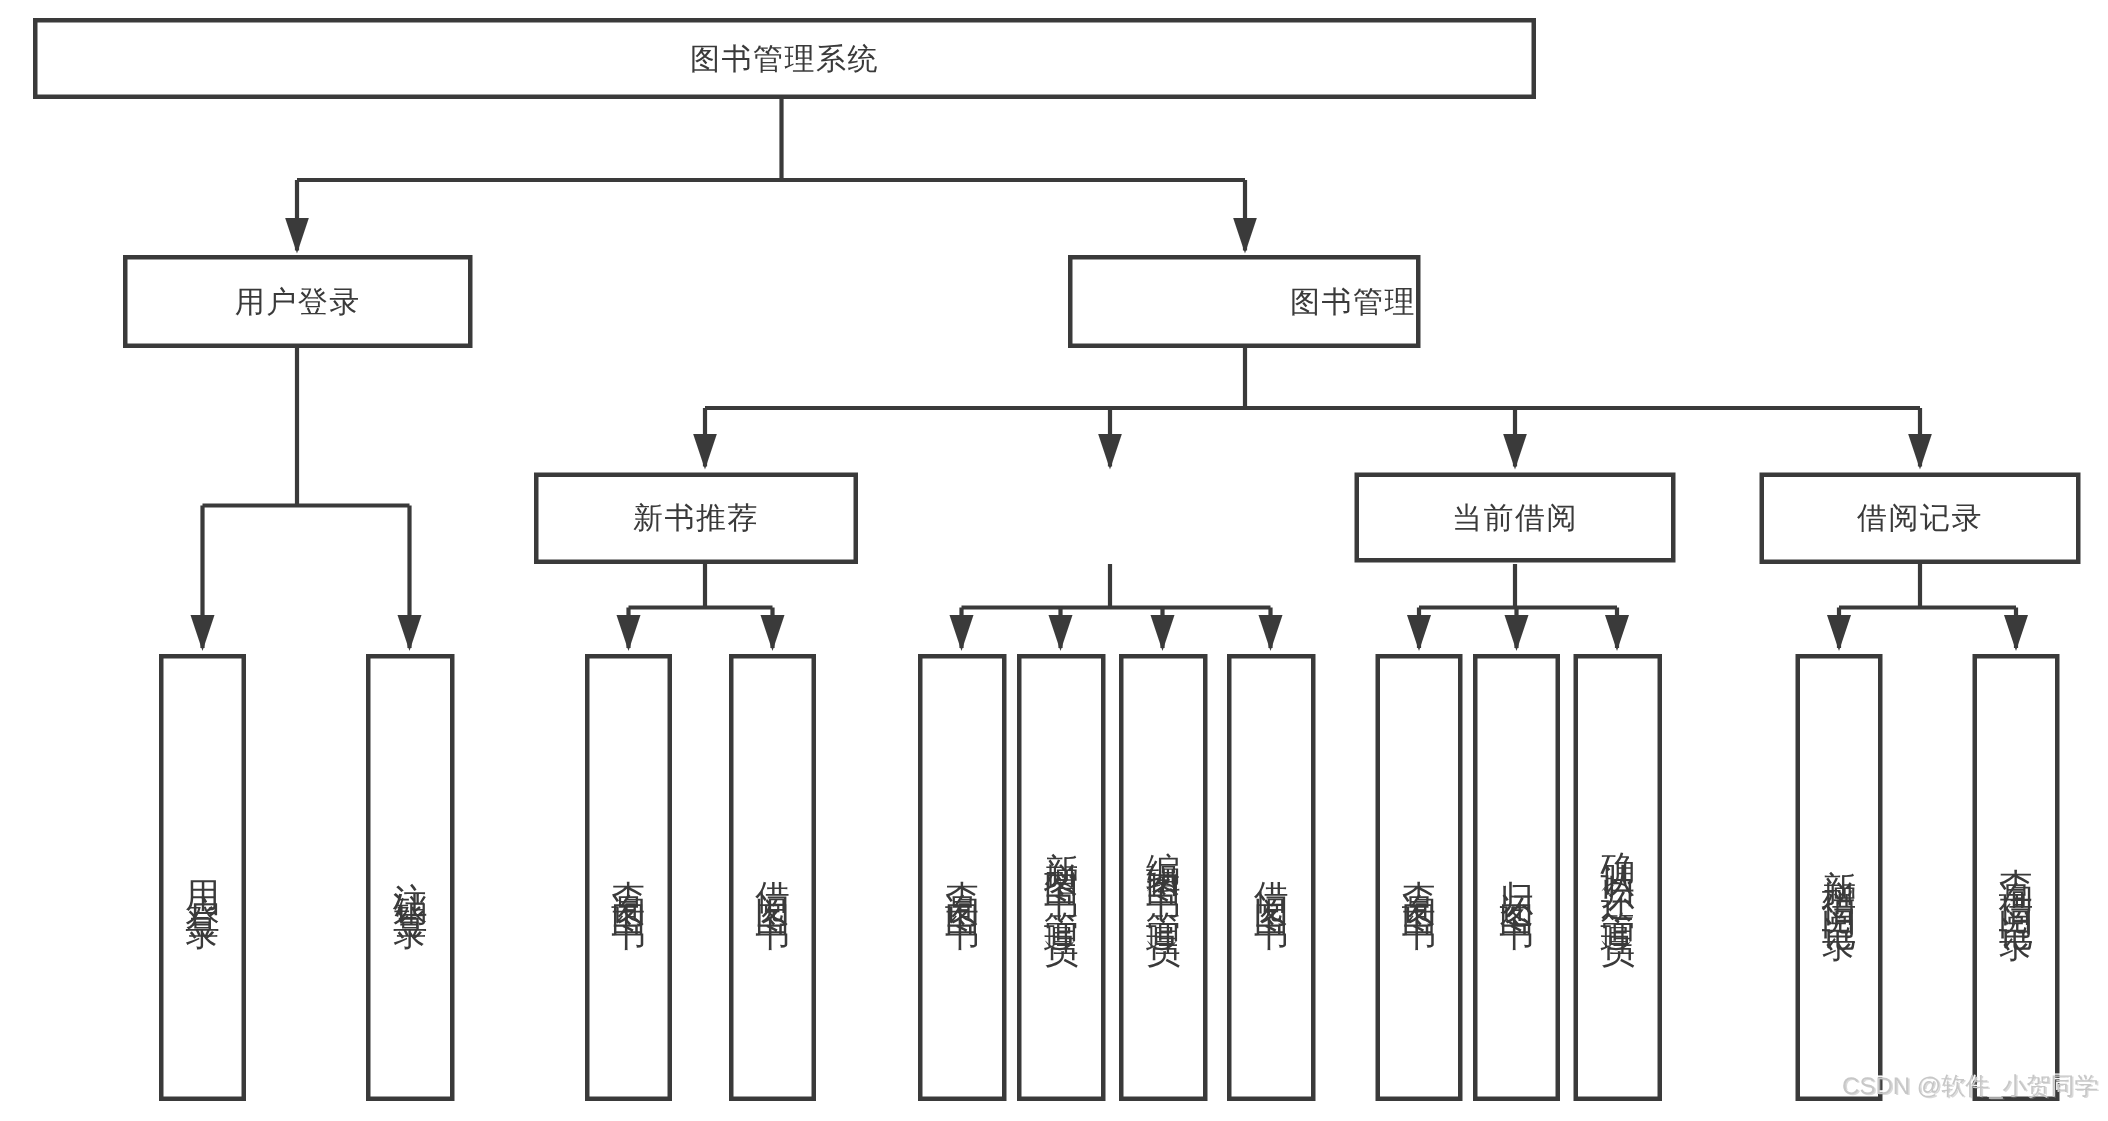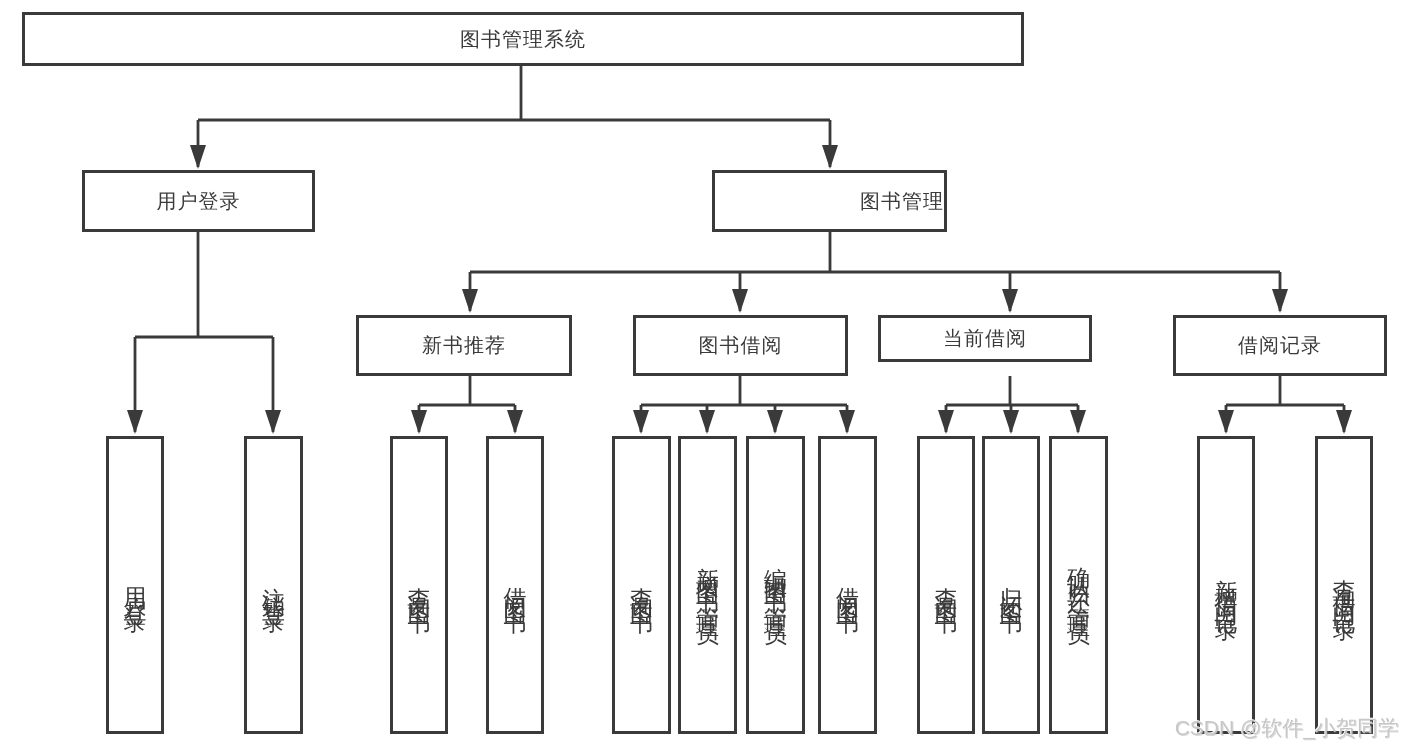--- a/index.html
+++ b/index.html
@@ -29,21 +29,21 @@
     color:#3a3a3a;
     letter-spacing:8px;
     line-height:1;
   }
   #wires{position:absolute;left:0;top:0;z-index:1;}
   #watermark{
     position:absolute;
     top:714px;
     right:6px;
     z-index:5;
-    font-size:21px;
+    font-size:16px;
     color:#c7c7c7;
     text-shadow:-1px -1px 0 rgba(255,255,255,0.95), 1px 1px 0 rgba(150,150,150,0.35);
     white-space:nowrap;
   }
 </style>
 </head>
 <body>
 
 <div id="canvas">
 
@@ -109,24 +109,21 @@
   <div class="node" style="left:82px;top:170px;width:233px;height:62px;">
     <span class="hlabel">用户登录</span>
   </div>
   <div class="node" style="left:712px;top:170px;width:235px;height:62px;justify-content:flex-end;">
     <span class="hlabel">图书管理</span>
   </div>
 
   <div class="node" style="left:356px;top:315px;width:216px;height:61px;">
     <span class="hlabel">新书推荐</span>
   </div>
-  <div class="node" style="left:633px;top:315px;width:215px;height:61px;">
-    <span class="hlabel">图书借阅</span>
-  </div>
-  <div class="node" style="left:878px;top:315px;width:214px;height:47px;align-items:center;">
+  <div class="node" style="left:903px;top:315px;width:214px;height:60px;align-items:center;">
     <span class="hlabel">当前借阅</span>
   </div>
   <div class="node" style="left:1173px;top:315px;width:214px;height:61px;">
     <span class="hlabel">借阅记录</span>
   </div>
 
   <div class="node" style="left:106px;top:436px;width:58px;height:298px;">
     <span class="vlabel">用户登录</span>
   </div>
   <div class="node" style="left:244px;top:436px;width:59px;height:298px;">

